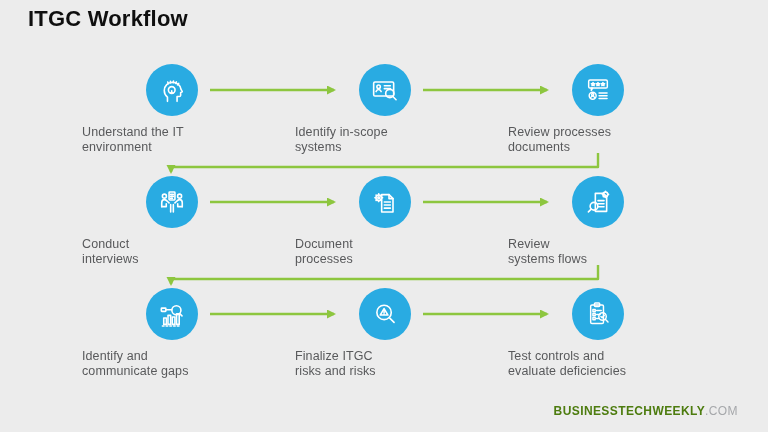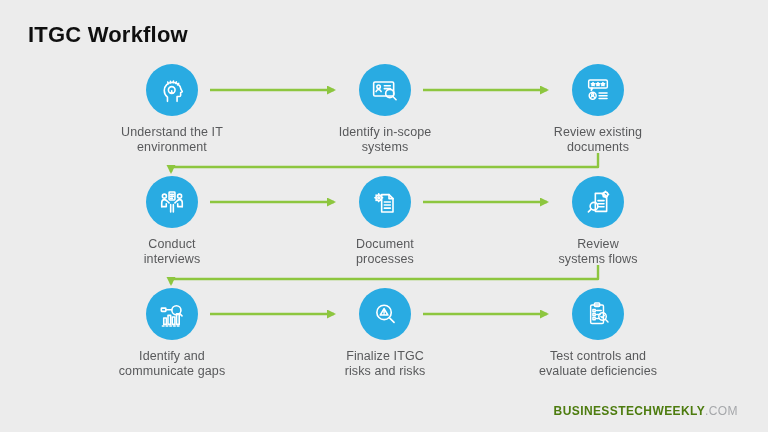--- a/index.html
+++ b/index.html
@@ -2,25 +2,25 @@
 <html><head>
 <meta charset="utf-8">
 <style>
   html,body{margin:0;padding:0;}
   body{
     width:768px;height:432px;position:relative;overflow:hidden;
     background:#ececec;
     font-family:"Liberation Sans", sans-serif;
   }
   .title{
-    position:absolute;left:28px;top:22px;margin:0;
+    position:absolute;left:28px;top:6px;margin:0;
     font-size:22px;font-weight:700;color:#0f0f0f;letter-spacing:.2px;
   }
   .arrows-layer{position:absolute;left:0;top:0;width:768px;height:432px;}
-  .step{position:absolute;width:180px;text-align:center;}
+  .step{position:absolute;width:180px;}
   .step .bubble{
     width:52px;height:52px;border-radius:50%;
     background:#29abe2;margin:0 auto;
     display:flex;align-items:center;justify-content:center;
     box-shadow:0 0 0 0 rgba(0,0,0,0);
   }
   .step .bubble svg{display:block;}
   .step .label{
     margin-top:9px;font-size:12.5px;line-height:1.18;color:#58595b;
     font-weight:400;letter-spacing:.1px;
@@ -97,21 +97,21 @@
       <path d="M8.3 6.4l.4.8.9.1-.65.6.15.9-.8-.45-.8.45.15-.9-.65-.6.9-.1z"></path>
       <path d="M12 6.4l.4.8.9.1-.65.6.15.9-.8-.45-.8.45.15-.9-.65-.6.9-.1z"></path>
       <path d="M15.7 6.4l.4.8.9.1-.65.6.15.9-.8-.45-.8.45.15-.9-.65-.6.9-.1z"></path>
       <circle cx="8" cy="16.3" r="2.6"></circle>
       <circle cx="8" cy="15.5" r=".8"></circle>
       <path d="M6.5 17.8c.3-.8.8-1.2 1.5-1.2s1.2.4 1.5 1.2"></path>
       <path d="M12.8 14.3h6M12.8 16.3h6M12.8 18.3h6"></path>
     </svg>
   </div>
   <div class="label">
-    <div>Review existing</div>
+    <div>Review processes</div>
     <div>documents</div>
   </div>
 </div>
 
 <div class="step c1 r2">
   <div class="bubble">
     <svg width="32" height="32" viewBox="0 0 24 24" fill="none" stroke="#fff" stroke-width="1.2" stroke-linecap="round" stroke-linejoin="round">
       <rect x="9.8" y="4.5" width="4.4" height="6" rx=".5"></rect>
       <path d="M11 6.3h2M11 7.8h2M11 9.3h1.3"></path>
       <circle cx="6.3" cy="7.6" r="1.5"></circle>

